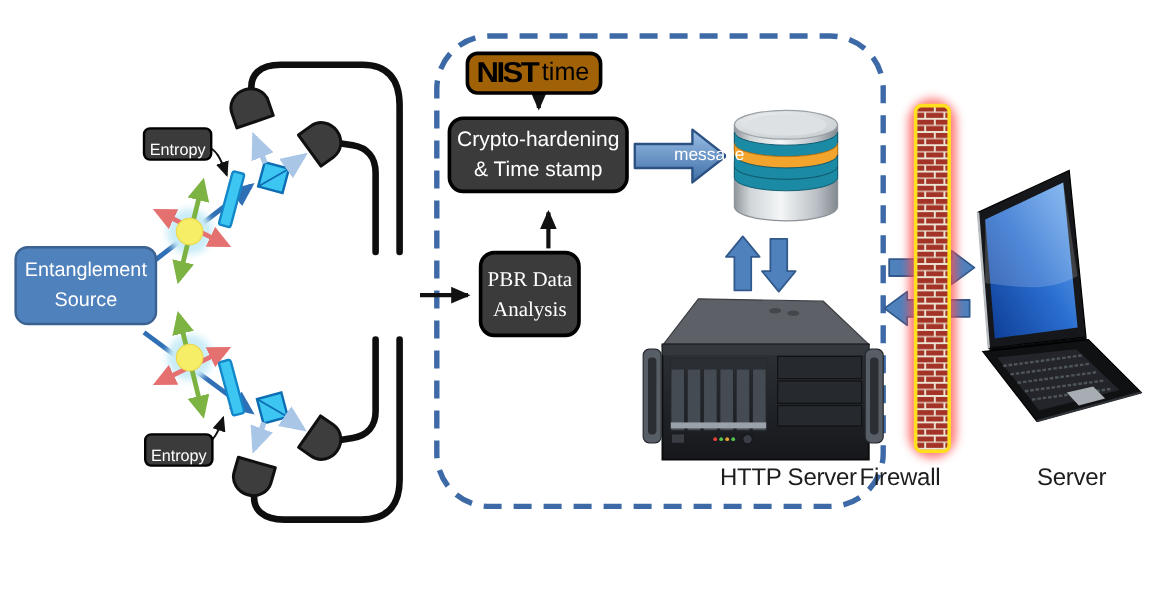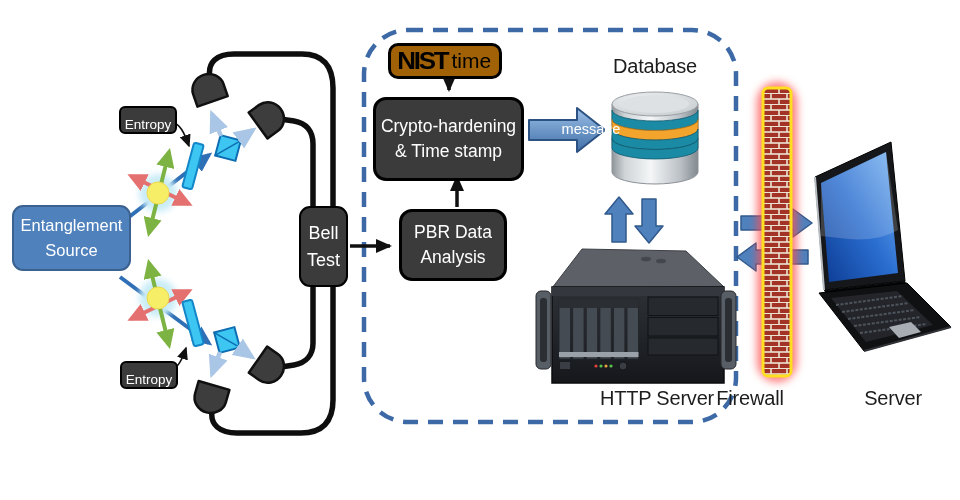--- a/index.html
+++ b/index.html
@@ -236,43 +236,38 @@
 </div>
 
 <div class="chip" style="left:119px;top:106px;width:58px;height:28px;">
   <span>Entropy</span>
 </div>
 
 <div class="chip" style="left:120px;top:361px;width:58px;height:28px;">
   <span>Entropy</span>
 </div>
 
-<div class="darkbox" style="left:299px;top:206px;width:49px;height:81px;font-size:18px;border-width:2.5px;border-radius:11px;">
-  <span>Bell</span>
-  <span>Test</span>
-</div>
 
 <div class="nistbox" style="left:388px;top:43px;width:114px;height:36px;">
   <span class="nist-brand">NIST</span>
   <span class="nist-suffix">time</span>
 </div>
 
-<div class="darkbox" style="left:373px;top:97px;width:151px;height:84px;font-size:17.5px;">
+<div class="darkbox" style="left:373px;top:97px;width:151px;height:64px;font-size:17.5px;">
   <span>Crypto-hardening</span>
   <span>&amp; Time stamp</span>
 </div>
 
-<div class="darkbox" style="left:399px;top:209px;width:108px;height:72px;font-size:17.5px;">
+<div class="darkbox" style="left:399px;top:209px;width:85px;height:72px;font-size:17.5px;font-family:Liberation Serif, serif;">
   <span>PBR Data</span>
   <span>Analysis</span>
 </div>
 
 <div class="msg" style="left:531px;top:121px;width:64px;margin-left:28px;">message</div>
 
-<div class="lbl cap" style="left:595px;top:55px;width:120px;">Database</div>
 
 <div class="lbl cap" style="left:597px;top:387px;width:120px;">HTTP Server</div>
 
 <div class="lbl cap" style="left:710px;top:387px;width:80px;">Firewall</div>
 
 <div class="lbl cap" style="left:853px;top:387px;width:80px;">Server</div>
 
 </div>
 
 </body></html>

